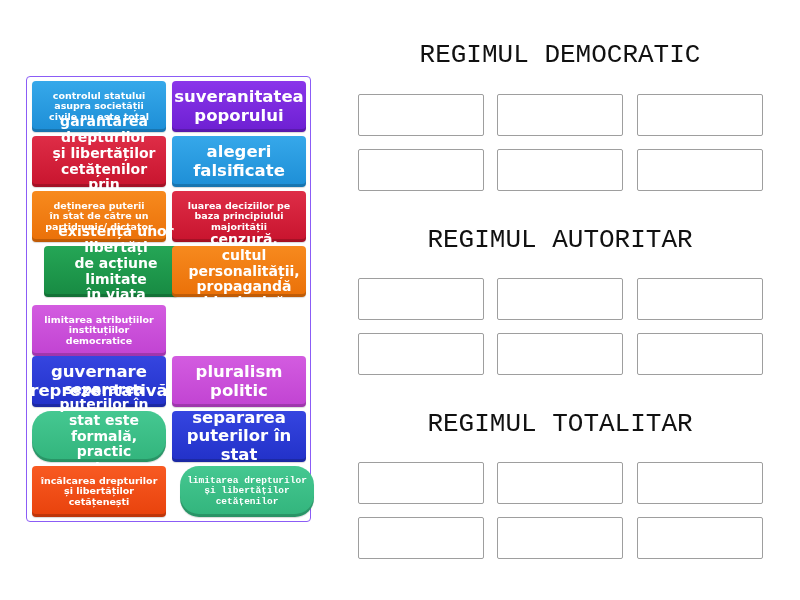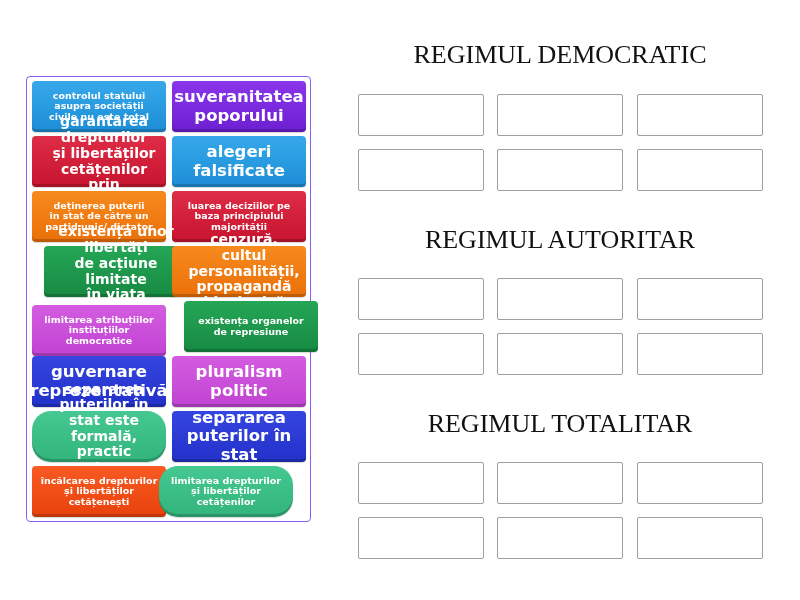--- a/index.html
+++ b/index.html
@@ -27,21 +27,21 @@
     .c-purple { background: linear-gradient(#8a36ea, #6d1fd2); }
     .c-red { background: linear-gradient(#de2d47, #c8142e); }
     .c-orange { background: linear-gradient(#f78a1e, #ea7008); }
     .c-green { background: linear-gradient(#25a656, #178a42); margin-left: 12px; }
     .c-magenta { background: linear-gradient(#d35ce0, #c143d2); }
     .c-navy { background: linear-gradient(#3545e0, #2231c8); }
     .c-teal { background: linear-gradient(#45c891, #32b47c); border-radius: 19px; }
     .c-redorange { background: linear-gradient(#f85a22, #e8420c); }
     .heading {
       position: absolute; left: 345px; width: 430px; text-align: center;
-      font-family: Liberation Serif, serif;
+      font-family: Liberation Mono, monospace;
       font-size: 26px; color: #111; font-weight: normal; letter-spacing: 0px;
     }
     .slot {
       position: absolute; width: 126px; height: 42px; box-sizing: border-box;
       border: 1px solid #9e9e9e; border-radius: 2px; background: #fff;
     }
   </style>
 </head>
 <body>
 
@@ -86,24 +86,20 @@
       <span>cenzură,
 cultul personalității,
 propagandă ideologică</span>
     </div>
 
   <div class="card c-magenta fs-s" style="left:5px;top:228px;">
       <span>limitarea atribuțiilor
 instituțiilor
 democratice</span>
     </div>
-  <div class="card c-green fs-s" style="left:145px;top:224px;">
-      <span>existența organelor
-de represiune</span>
-    </div>
 
   <div class="card c-navy fs-l" style="left:5px;top:279px;">
       <span>guvernare
 reprezentativă</span>
     </div>
   <div class="card c-magenta fs-l" style="left:145px;top:279px;">
       <span>pluralism
 politic</span>
     </div>
 
@@ -115,21 +111,21 @@
   <div class="card c-navy fs-l" style="left:145px;top:334px;">
       <span>separarea
 puterilor în stat</span>
     </div>
 
   <div class="card c-redorange fs-s" style="left:5px;top:389px;">
       <span>încălcarea drepturilor
 și libertăților
 cetățenești</span>
     </div>
-  <div class="card c-teal fs-s" style="left:132px;top:389px;">
+  <div class="card c-teal fs-s" style="left:153px;top:389px;font-family:Liberation Mono, monospace;">
       <span>limitarea drepturilor
 și libertăților
 cetățenilor</span>
     </div>
 </div>
 
 <div class="heading" style="top:40px;">REGIMUL DEMOCRATIC</div>
 <div class="slot" style="left:358px;top:94px;"></div>
 <div class="slot" style="left:497px;top:94px;"></div>
 <div class="slot" style="left:637px;top:94px;"></div>

